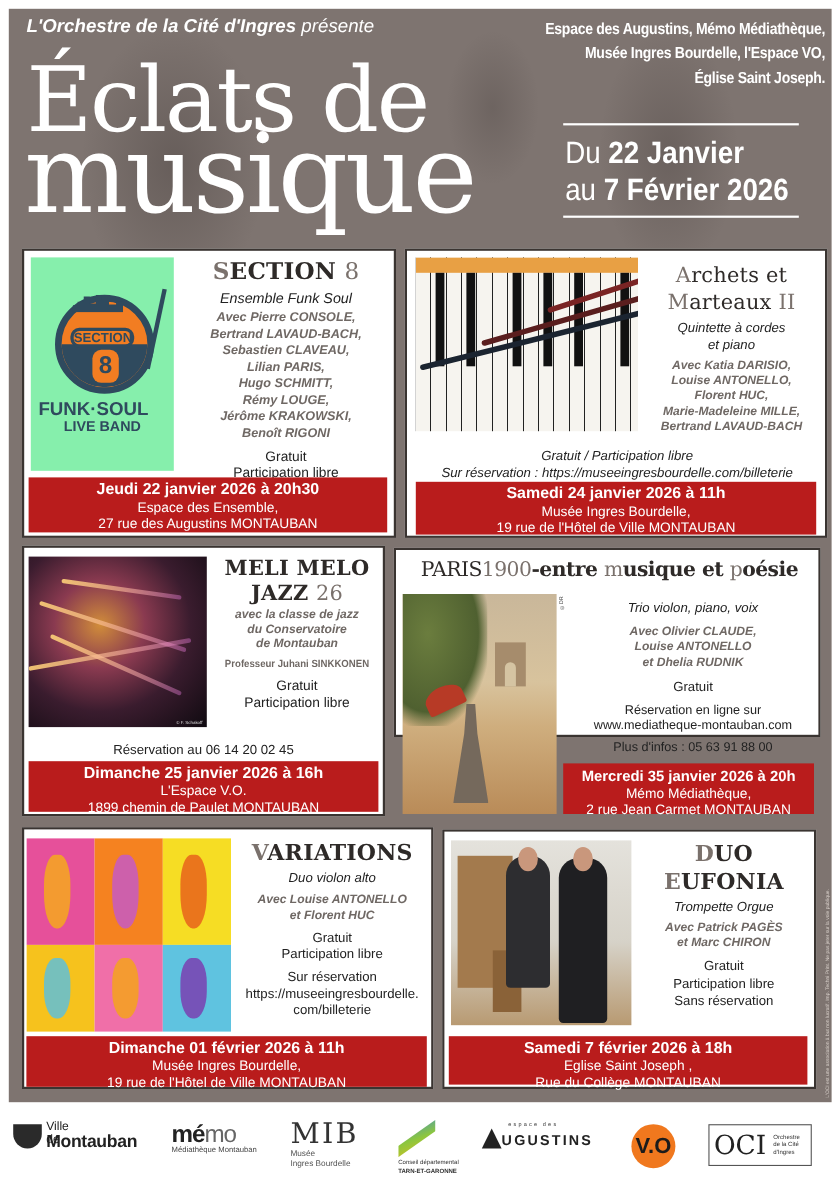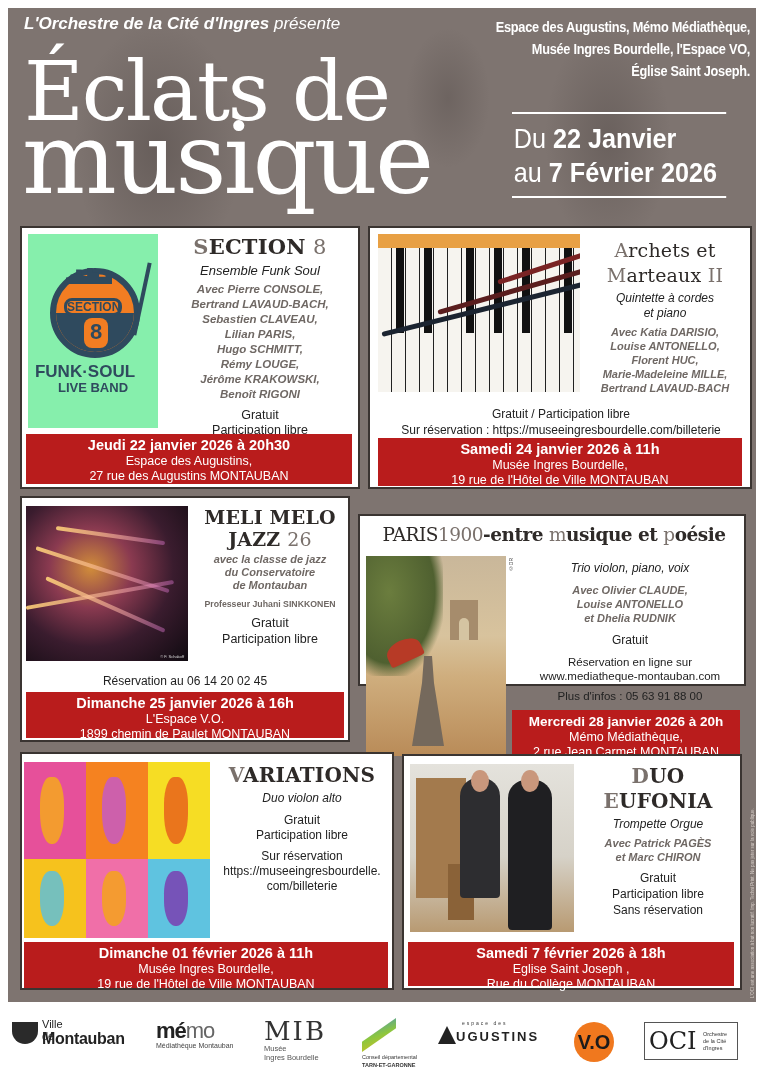--- a/index.html
+++ b/index.html
@@ -192,21 +192,21 @@
         <div>Benoît RIGONI</div>
       </div>
       <div class="plain" style="margin-top:6px; line-height:15px;">
         <div>Gratuit</div>
         <div>Participation libre</div>
         <div>Sans réservation</div>
       </div>
     </div>
     <div class="info-bar" style="left:4px; top:206px; width:326px; height:50px;">
       <span class="when">Jeudi 22 janvier 2026 à 20h30</span>
-      <span>Espace des Augustins,</span>
+      <span>Espace des Ensemble,</span>
       <span>27 rue des Augustins MONTAUBAN</span>
     </div>
   </div>
 
   <div class="card" style="left:360px; top:218px; width:384px; height:263px;">
     <div class="photo piano" style="left:8px; top:6px; width:202px; height:158px;">
       <div class="keys-top"></div>
       <div class="bk" style="left:18px;"></div>
       <div class="bk" style="left:46px;"></div>
       <div class="bk" style="left:88px;"></div>
@@ -227,21 +227,21 @@
         <div>et piano</div>
       </div>
       <div class="artists" style="margin-top:4px; font-size:11px; line-height:14px;">
         <div>Avec Katia DARISIO,</div>
         <div>Louise ANTONELLO,</div>
         <div>Florent HUC,</div>
         <div>Marie-Madeleine MILLE,</div>
         <div>Bertrand LAVAUD-BACH</div>
       </div>
     </div>
-    <div class="plain" style="position:absolute; left:4px; top:178px; width:374px; font-size:12px; line-height:16px;">
+    <div class="plain" style="position:absolute; left:4px; top:178px; width:374px; font-size:12px; line-height:16px;font-style:italic;">
       <div>Gratuit / Participation libre</div>
       <div>Sur réservation : https://museeingresbourdelle.com/billeterie</div>
     </div>
     <div class="info-bar" style="left:8px; top:210px; width:364px; height:48px;">
       <span class="when">Samedi 24 janvier 2026 à 11h</span>
       <span>Musée Ingres Bourdelle,</span>
       <span>19 rue de l'Hôtel de Ville MONTAUBAN</span>
     </div>
   </div>
 
@@ -270,21 +270,21 @@
       </div>
     </div>
     <div class="plain" style="position:absolute; left:0; top:174px; width:326px; font-size:12px;">Réservation au 06 14 20 02 45</div>
     <div class="info-bar" style="left:4px; top:194px; width:318px; height:46px;">
       <span class="when">Dimanche 25 janvier 2026 à 16h</span>
       <span>L'Espace V.O.</span>
       <span>1899 chemin de Paulet MONTAUBAN</span>
     </div>
   </div>
 
-  <div class="card" style="left:350px; top:490px; width:388px; height:172px;margin-top:16px;">
+  <div class="card" style="left:350px; top:490px; width:388px; height:172px;">
     <div class="ctitle" style="position:absolute; left:4px; top:8px; width:380px; font-size:18.5px; line-height:22px; white-space:nowrap; letter-spacing:-0.5px;">
       <span style="font-weight:normal;">PARIS</span><span class="light">1900</span><span>-entre</span> <span class="light">m</span><span>usique</span> <span>et</span> <span class="light">p</span><span>oésie</span>
     </div>
     <div class="photo paris" style="left:6px; top:40px; width:140px; height:200px;">
       <div class="trees"></div>
       <div class="arch"></div>
       <div class="umbrella"></div>
       <div class="lady"></div>
     </div>
     <div style="position:absolute; left:148px; top:42px; font-size:5px; color:#444; writing-mode:vertical-rl; transform:rotate(180deg);">©DR</div>
@@ -296,40 +296,44 @@
         <div>et Dhelia RUDNIK</div>
       </div>
       <div class="plain" style="margin-top:6px; font-size:12px;">Gratuit</div>
       <div class="plain" style="margin-top:6px; font-size:11.5px; line-height:14px;">
         <div>Réservation en ligne sur</div>
         <div>www.mediatheque-montauban.com</div>
       </div>
       <div class="plain" style="margin-top:4px; font-size:11.5px;">Plus d'infos : 05 63 91 88 00</div>
     </div>
     <div class="info-bar" style="left:152px; top:194px; width:228px; height:46px;">
-      <span class="when" style="font-size:13.5px;">Mercredi 28 janvier 2026 à 20h</span>
+      <span class="when" style="font-size:13.5px;">Mercredi 35 janvier 2026 à 20h</span>
       <span>Mémo Médiathèque,</span>
       <span>2 rue Jean Carmet MONTAUBAN</span>
     </div>
   </div>
 
   <div class="card" style="left:12px; top:744px; width:374px; height:238px;">
     <div class="photo violins" style="left:2px; top:8px; width:186px; height:176px;">
       <div style="background:#e6509a; --v:#f4a81d;"></div>
       <div style="background:#f58220; --v:#c65bc4;"></div>
       <div style="background:#f6dd24; --v:#e8631b;"></div>
       <div style="background:#f6c21d; --v:#5fc0d8;"></div>
       <div style="background:#f06fa8; --v:#f5a31c;"></div>
       <div style="background:#5fc3e0; --v:#7a3fb0;"></div>
     </div>
     <div class="textcol" style="left:190px; top:8px; width:180px;">
       <div class="ctitle" style="font-size:20px; line-height:26px;">
         <span class="cap">V</span><span>ARIATIONS</span>
       </div>
       <div class="subtitle" style="margin-top:2px; font-size:12px;">Duo violon alto</div>
+      <div class="artists" style="margin-top:4px; font-size:11px; line-height:14px;">
+        <div>Avec Louise ANTONELLO</div>
+        <div>et Florent HUC</div>
+      </div>
       <div class="plain" style="margin-top:6px; font-size:12px; line-height:15px;">
         <div>Gratuit</div>
         <div>Participation libre</div>
       </div>
       <div class="plain" style="margin-top:6px; font-size:12px; line-height:15px;">
         <div>Sur réservation</div>
         <div>https://museeingresbourdelle.</div>
         <div>com/billeterie</div>
       </div>
     </div>

